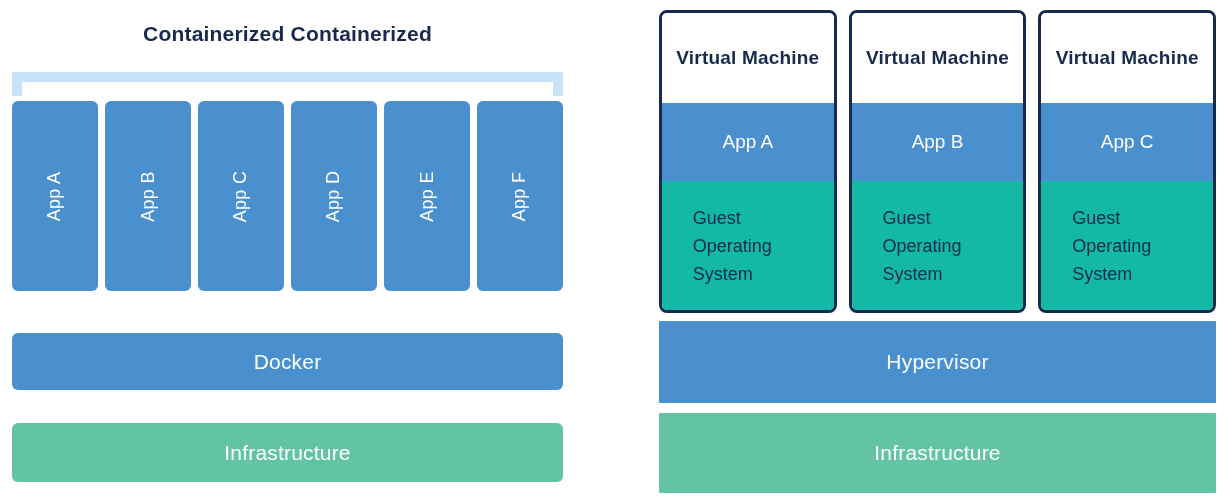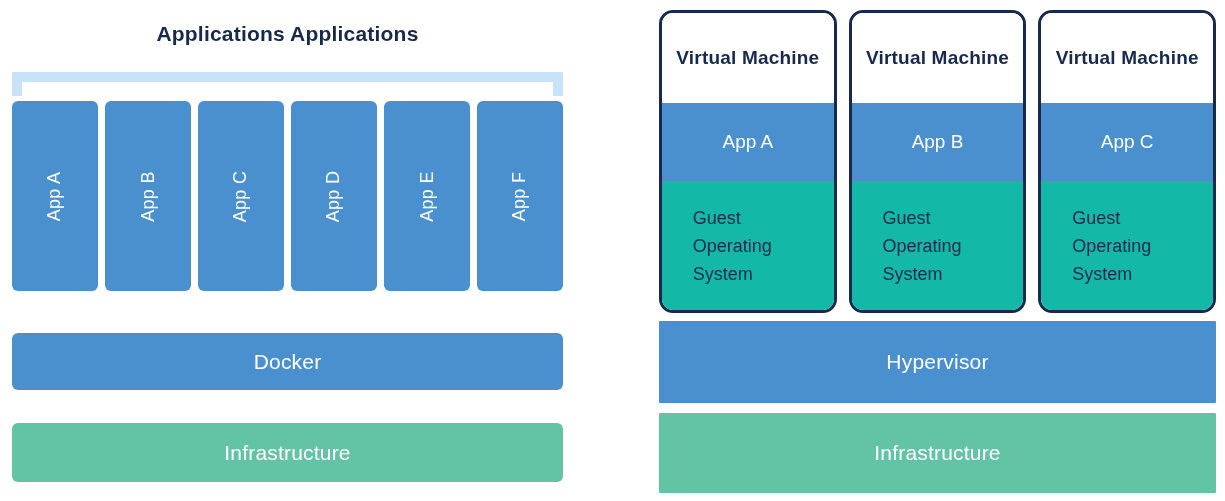--- a/index.html
+++ b/index.html
@@ -66,21 +66,21 @@
   .right-panel { position: absolute; left: 659px; top: 0; width: 557px; height: 501px; }
 
   .vm-row {
     position: absolute; top: 10px; left: 0;
     width: 557px; height: 303px;
     display: flex; gap: 12px;
   }
   .vm-box {
     flex: 1 1 0;
     border: 3px solid #16294E;
-    border-radius: 14px;
+    border-radius: 8px;
     background: #ffffff;
     overflow: hidden;
     display: flex; flex-direction: column;
   }
   .vm-title {
     height: 90px;
     display: flex; align-items: center; justify-content: center;
     color: #16294E;
     font-size: 19px; font-weight: 700; letter-spacing: .2px;
     background: #ffffff;
@@ -107,21 +107,21 @@
   }
   .hypervisor  { top: 321px; height: 82px; background: #4A90CE; }
   .infra-right { top: 413px; height: 80px; background: #63C3A5; }
 </style>
 </head>
 <body>
 
 <div class="canvas">
 
   <section class="left-panel">
-    <h2 class="panel-title">Applications Applications</h2>
+    <h2 class="panel-title">Containerized Containerized</h2>
 
     <div class="bracket"></div>
 
     <div class="apps-row">
       <div class="app-box">
         <span class="vtext">App A</span>
       </div>
       <div class="app-box">
         <span class="vtext">App B</span>
       </div>

